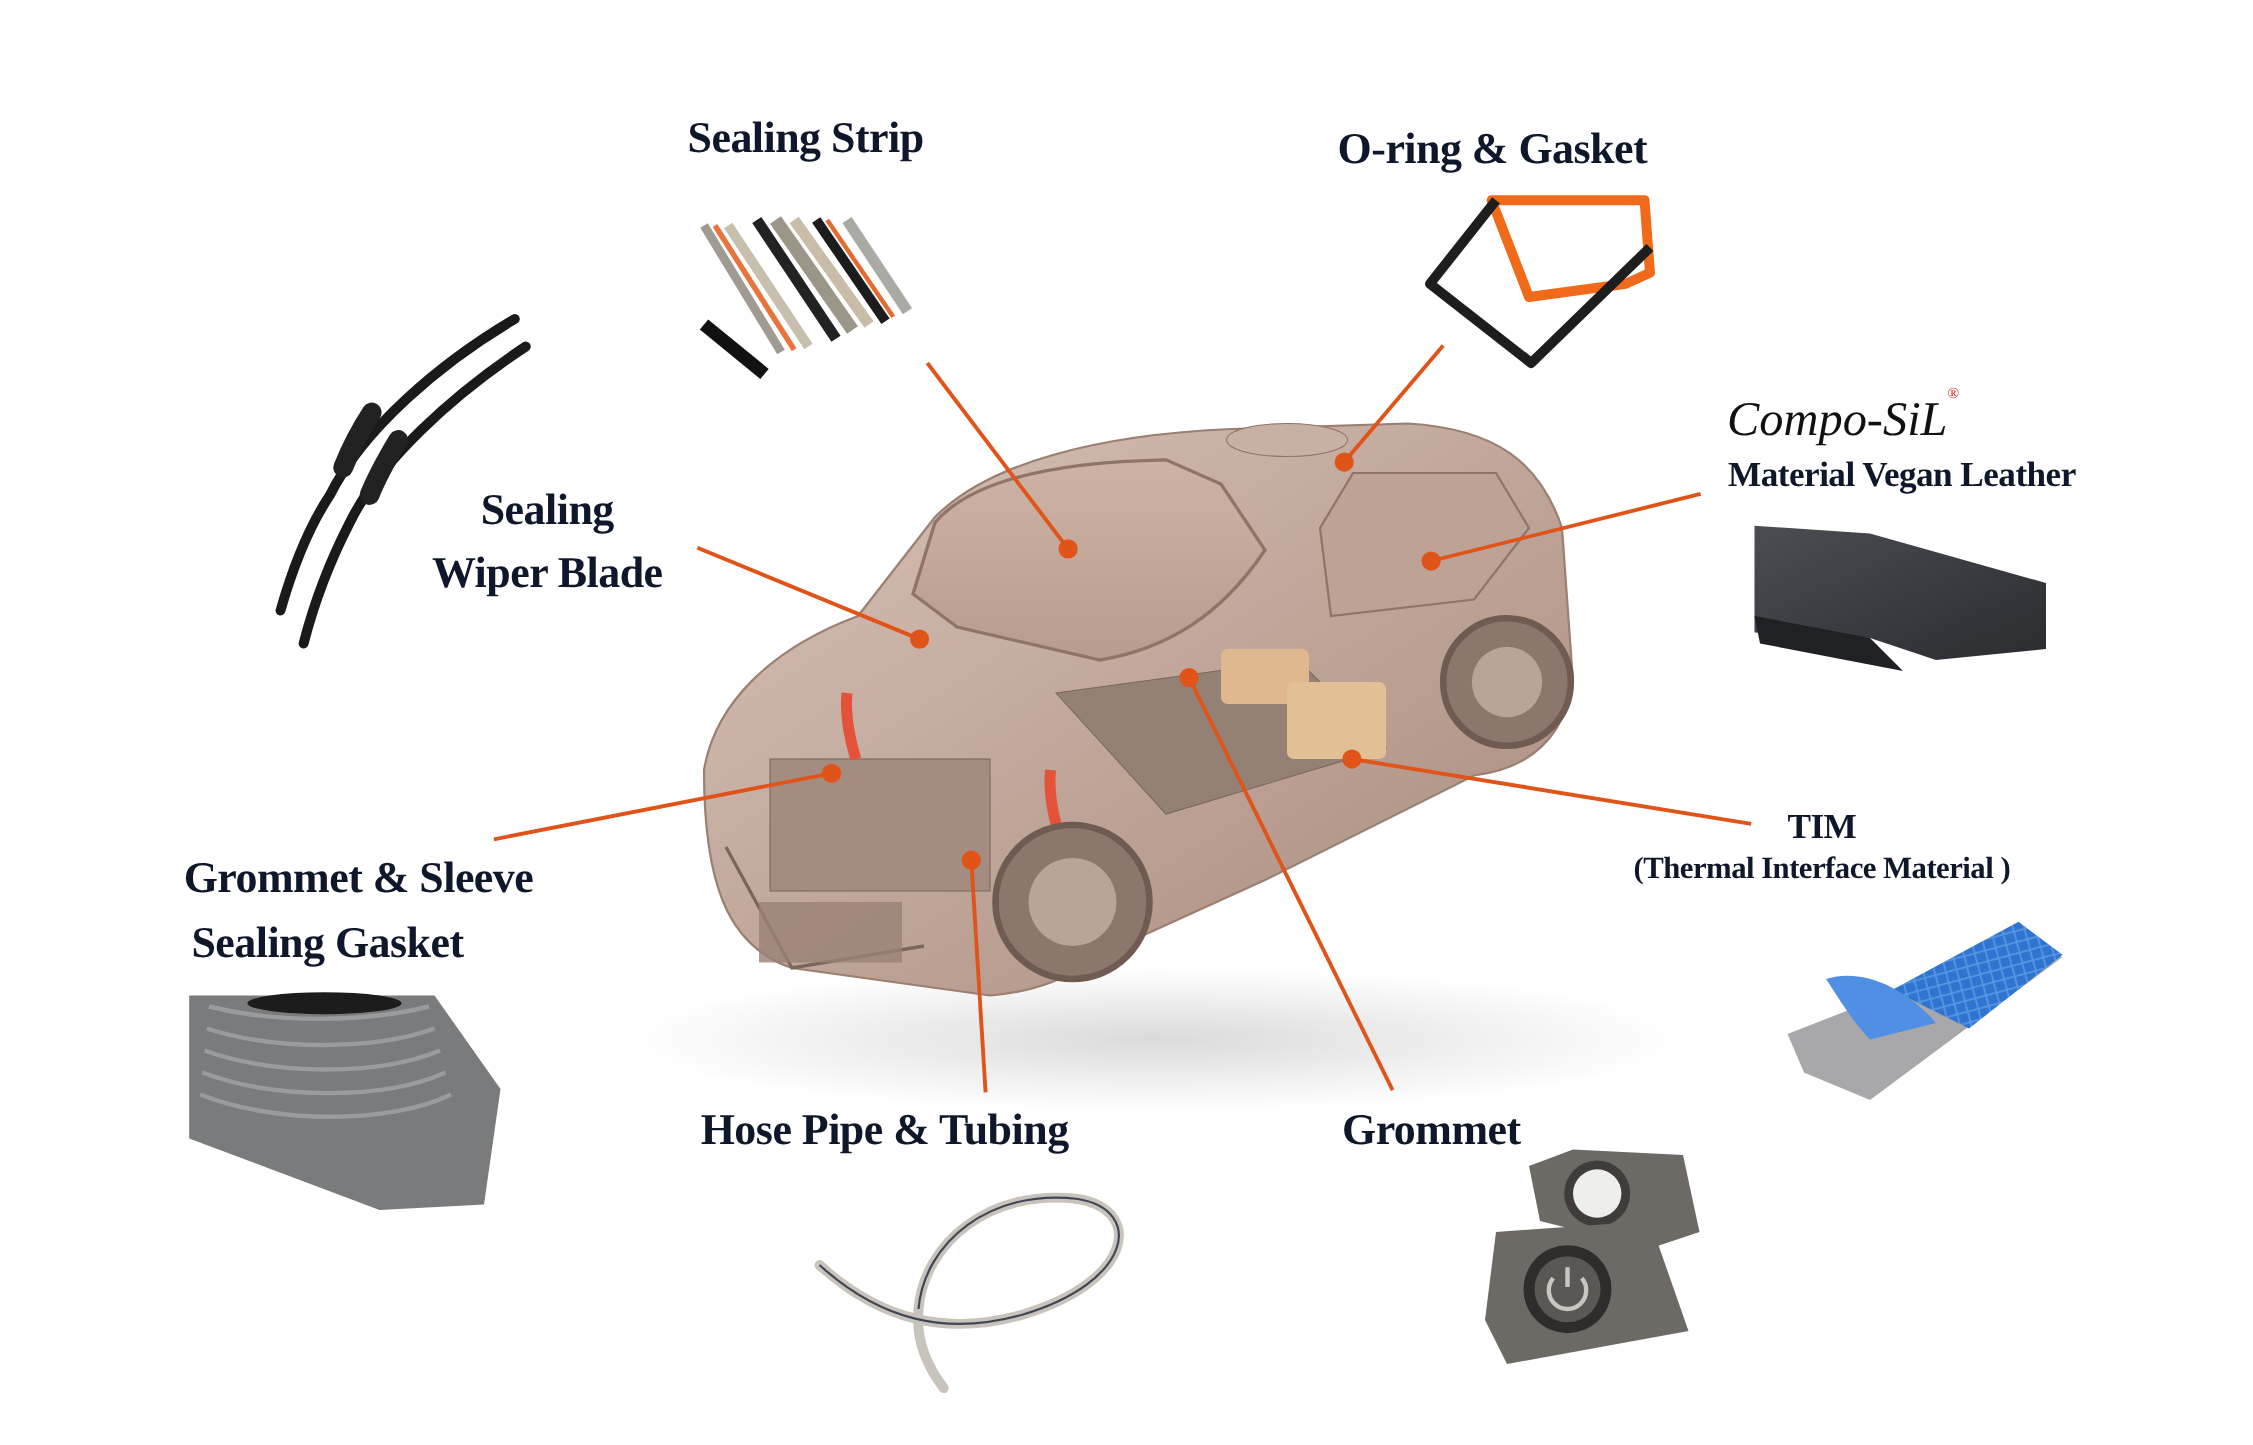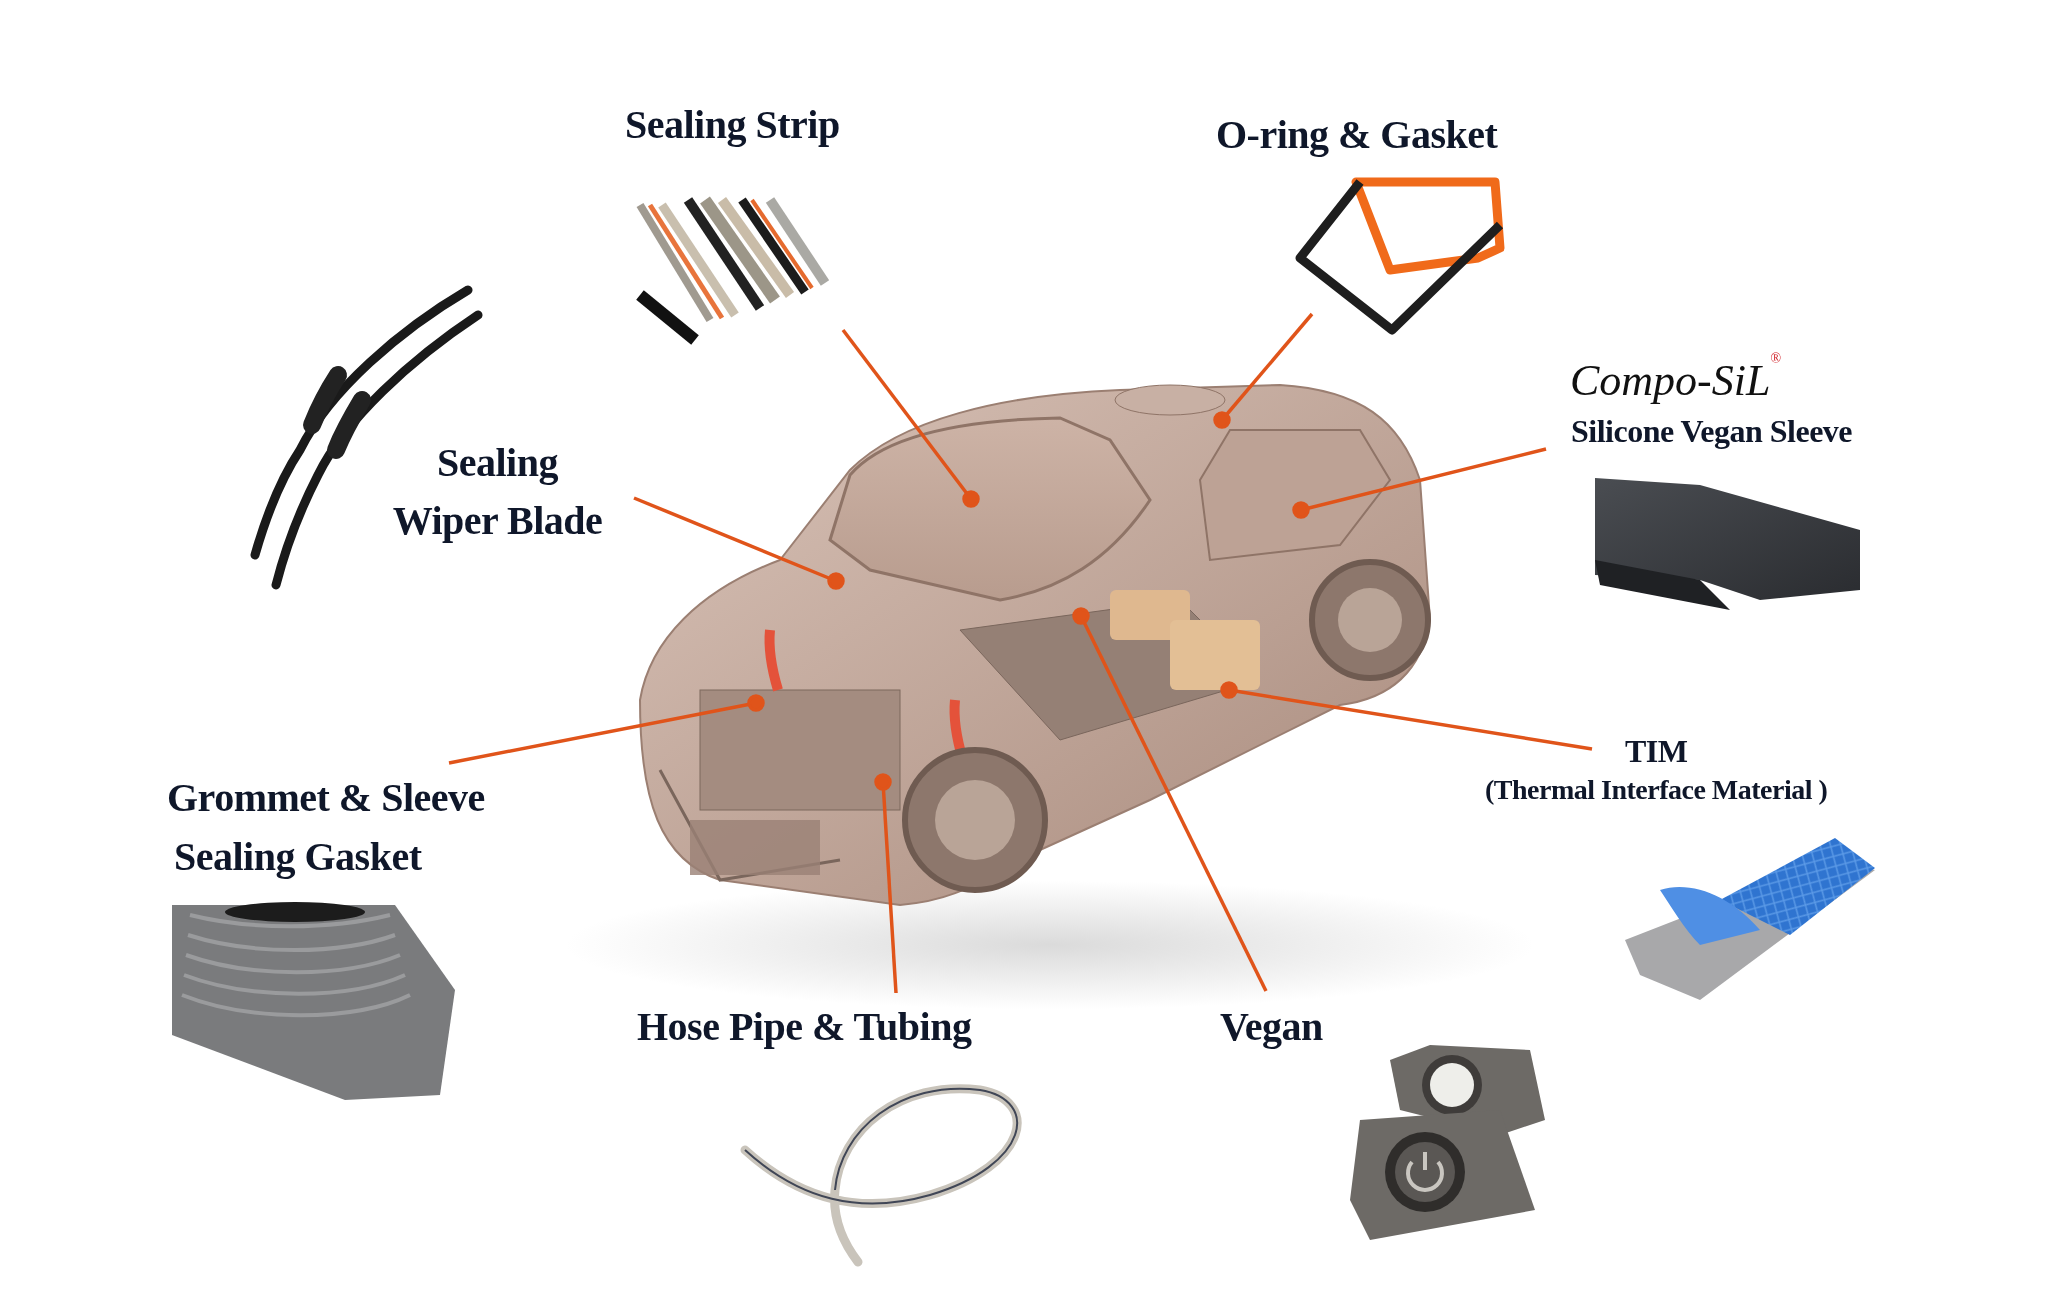--- a/index.html
+++ b/index.html
@@ -138,25 +138,25 @@
       <circle cx="883" cy="782" r="7"></circle>
     <line x1="1266" y1="991" x2="1081" y2="616"></line>
       <circle cx="1081" cy="616" r="7"></circle>
   </g>
 </svg>
 
 <div class="lbl big" style="left:625px;top:102px;">Sealing Strip</div>
 <div class="lbl big" style="left:1216px;top:112px;">O-ring &amp; Gasket</div>
 
 <div class="brand" style="left:1570px;top:355px;"><span>Compo-SiL</span><sup>®</sup></div>
-<div class="lbl" style="left:1571px;top:412px;font-size:32px;line-height:38px;">Silicone Vegan Sleeve</div>
+<div class="lbl" style="left:1571px;top:412px;font-size:32px;line-height:38px;">Material Vegan Leather</div>
 
 <div class="lbl big center" style="left:360px;top:440px;width:275px;">Sealing</div>
 <div class="lbl big center" style="left:360px;top:498px;width:275px;">Wiper Blade</div>
 
 <div class="lbl big" style="left:167px;top:775px;">Grommet &amp; Sleeve</div>
 <div class="lbl big" style="left:174px;top:834px;">Sealing Gasket</div>
 
 <div class="lbl" style="left:1625px;top:726px;font-size:32px;line-height:50px;">TIM</div>
 <div class="lbl sub" style="left:1485px;top:776px;">(Thermal Interface Material )</div>
 
 <div class="lbl big" style="left:637px;top:1004px;">Hose Pipe &amp; Tubing</div>
-<div class="lbl big" style="left:1220px;top:1004px;">Vegan</div>
+<div class="lbl big" style="left:1220px;top:1004px;">Grommet</div>
 
 </body></html>

